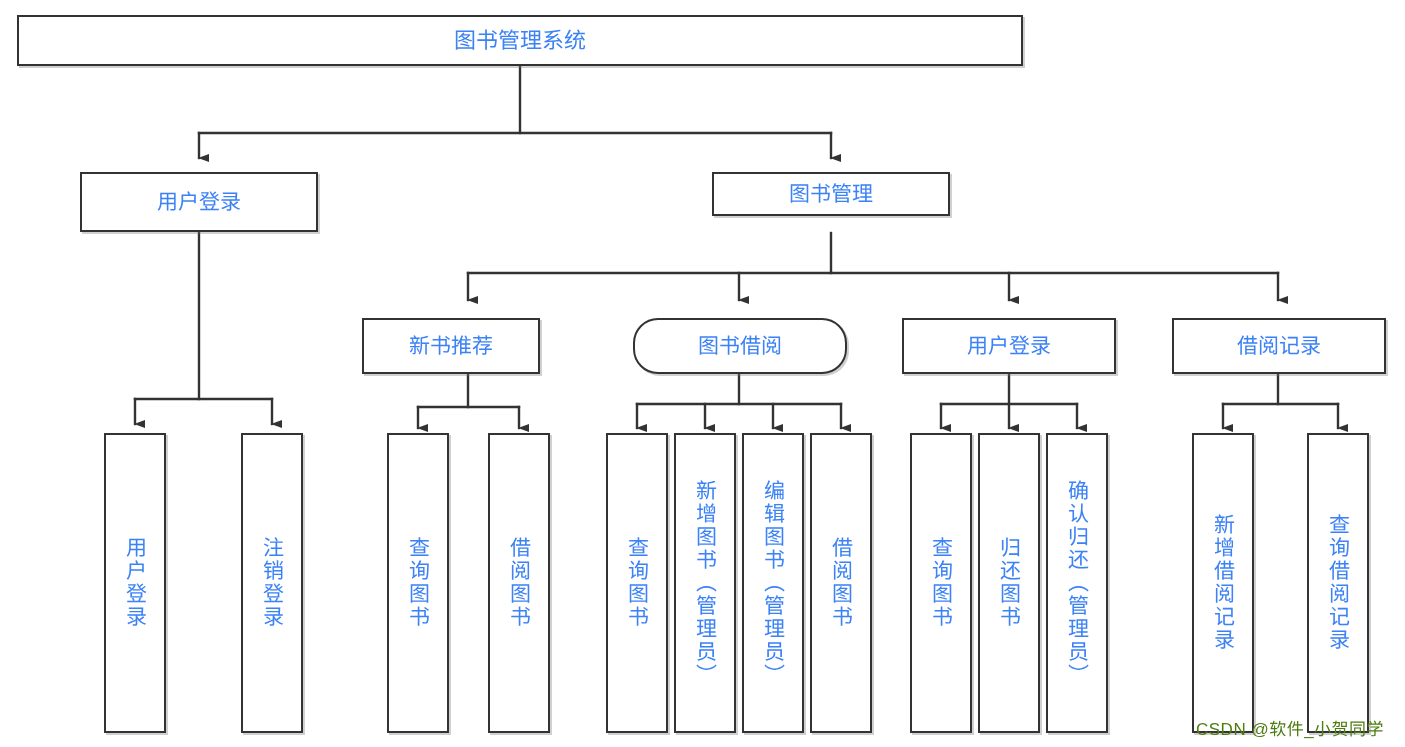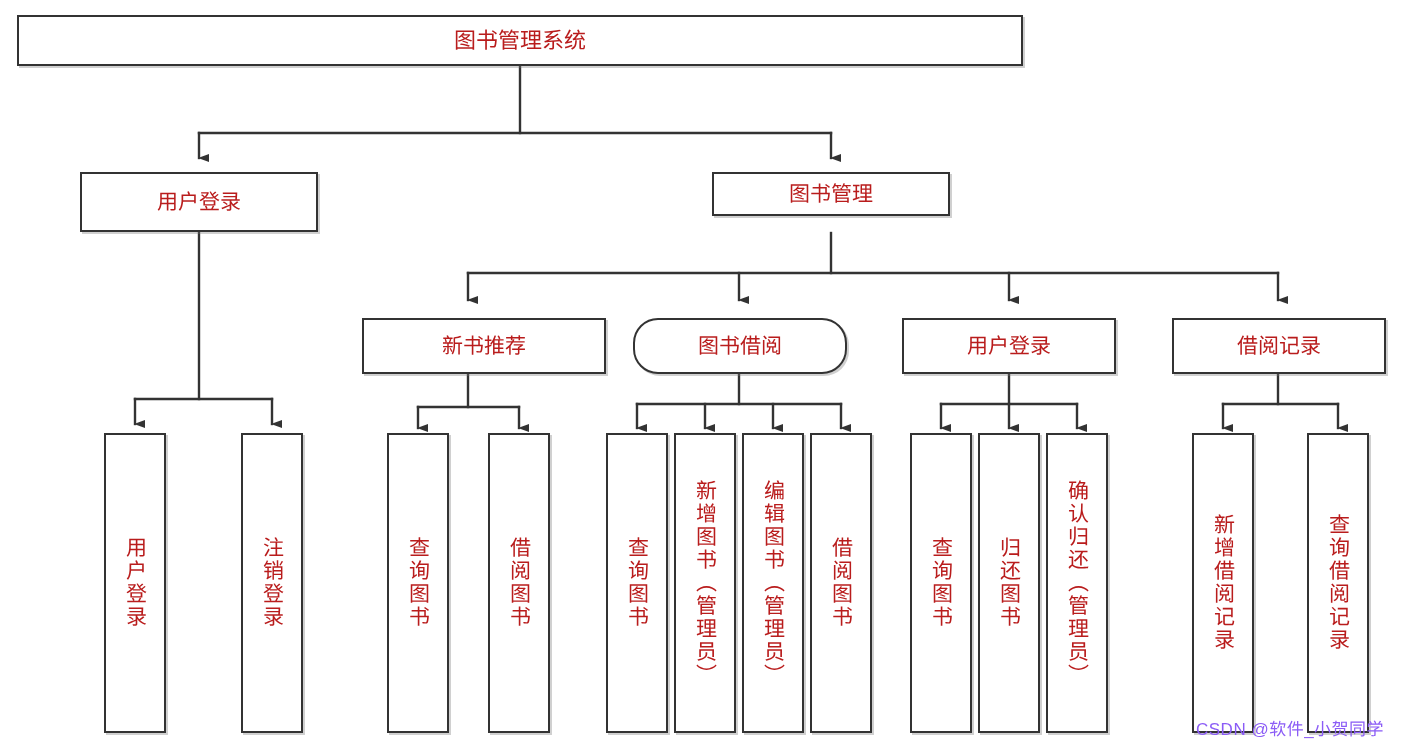--- a/index.html
+++ b/index.html
@@ -34,21 +34,21 @@
     box-shadow: 2px 2px 0 rgba(120,120,120,0.35);
     display: flex;
     align-items: center;
     justify-content: center;
     color: #1a1a1a;
   }
   .node-label {
     display: block;
     text-align: center;
     line-height: 1.15;
-    color: #b91c1c;
+    color: #3b82f6;
     white-space: nowrap;
   }
   .node.horizontal .node-label {
     writing-mode: horizontal-tb;
     font-size: 21px;
   }
   .node.root .node-label {
     font-size: 22px;
   }
   .node.vertical {
@@ -59,21 +59,21 @@
     writing-mode: vertical-rl;
     text-orientation: upright;
     font-size: 21px;
     letter-spacing: 2px;
     line-height: 1.0;
     white-space: nowrap;
   }
   .watermark {
     position: absolute;
     font-size: 17px;
-    color: #8b5cf6;
+    color: #4d7c0f;
     letter-spacing: 0.5px;
     white-space: nowrap;
     user-select: none;
   }
 </style>
 </head>
 <body>
 
 <div id="diagram-root">
 
@@ -132,21 +132,21 @@
   </div>
 
   <div class="node horizontal" style="left:80px; top:172px; width:238px; height:60px;">
     <span class="node-label">用户登录</span>
   </div>
 
   <div class="node horizontal" style="left:712px; top:172px; width:238px; height:44px;">
     <span class="node-label">图书管理</span>
   </div>
 
-  <div class="node horizontal" style="left:362px; top:318px; width:244px; height:56px;">
+  <div class="node horizontal" style="left:362px; top:318px; width:178px; height:56px;">
     <span class="node-label">新书推荐</span>
   </div>
 
   <div class="node horizontal" style="left:633px; top:318px; width:214px; height:56px;border-radius:25px;">
     <span class="node-label">图书借阅</span>
   </div>
 
   <div class="node horizontal" style="left:902px; top:318px; width:214px; height:56px;">
     <span class="node-label">用户登录</span>
   </div>

